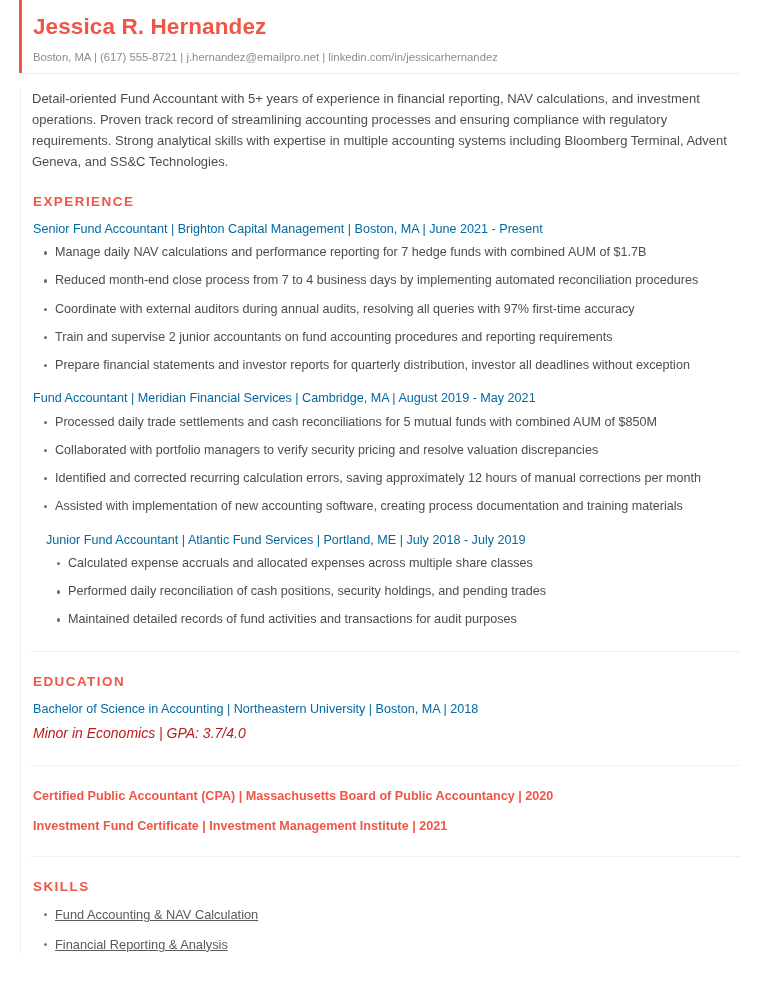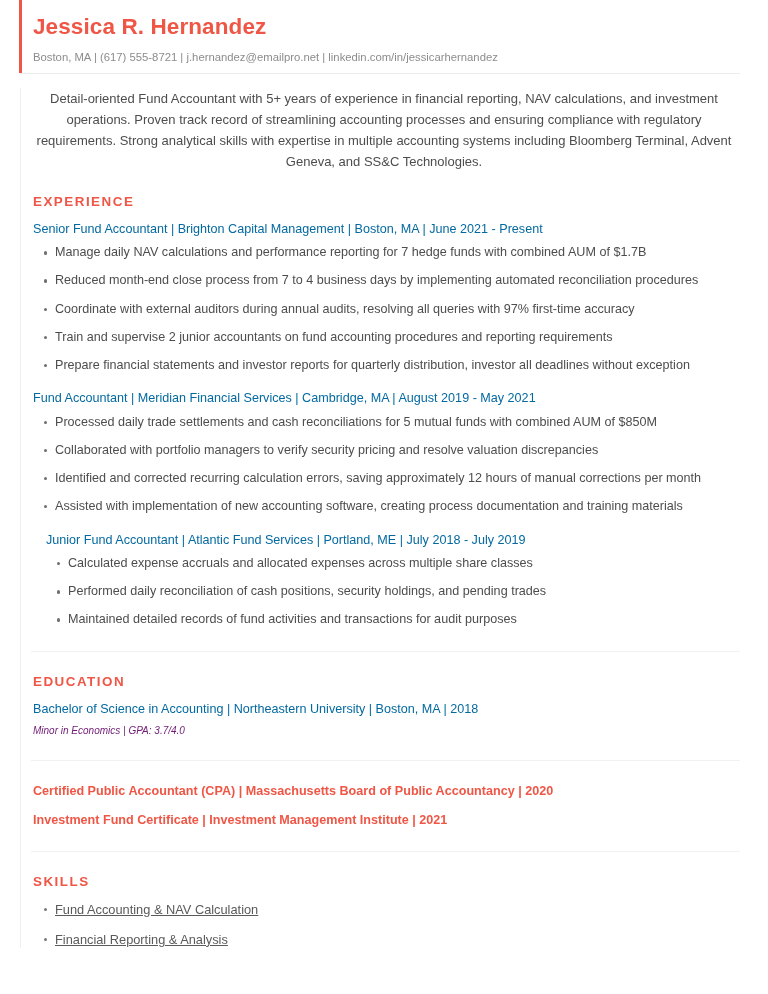--- a/index.html
+++ b/index.html
@@ -65,21 +65,21 @@
     padding-left: 10px;
     box-sizing: border-box;
   }
 
   .summary {
     font-size: 13px;
     line-height: 1.62;
     color: #4d4d4d;
     margin: 14px 0 0 0;
     padding: 0 4px 0 1px;
-    text-align: center;
+    text-align: left;
   }
 
   
   .section {
     margin-top: 22px;
   }
   .section-title {
     font-size: 13.4px;
     font-weight: bold;
     color: #ef5646;
@@ -92,23 +92,23 @@
     margin-bottom: 6px;
   }
   .entry-head {
     font-size: 12.6px;
     font-weight: normal;
     color: #0369a1;
     margin: 0 0 7px 2px;
     line-height: 1.3;
   }
   .entry-sub {
-    font-size: 10px;
+    font-size: 14px;
     font-style: italic;
-    color: #701a75;
+    color: #b91c1c;
     margin: 2px 0 0 2px;
     line-height: 1.35;
   }
 
   ul.bullets {
     list-style: none;
     margin: 0;
     padding: 0;
   }
   ul.bullets li {

